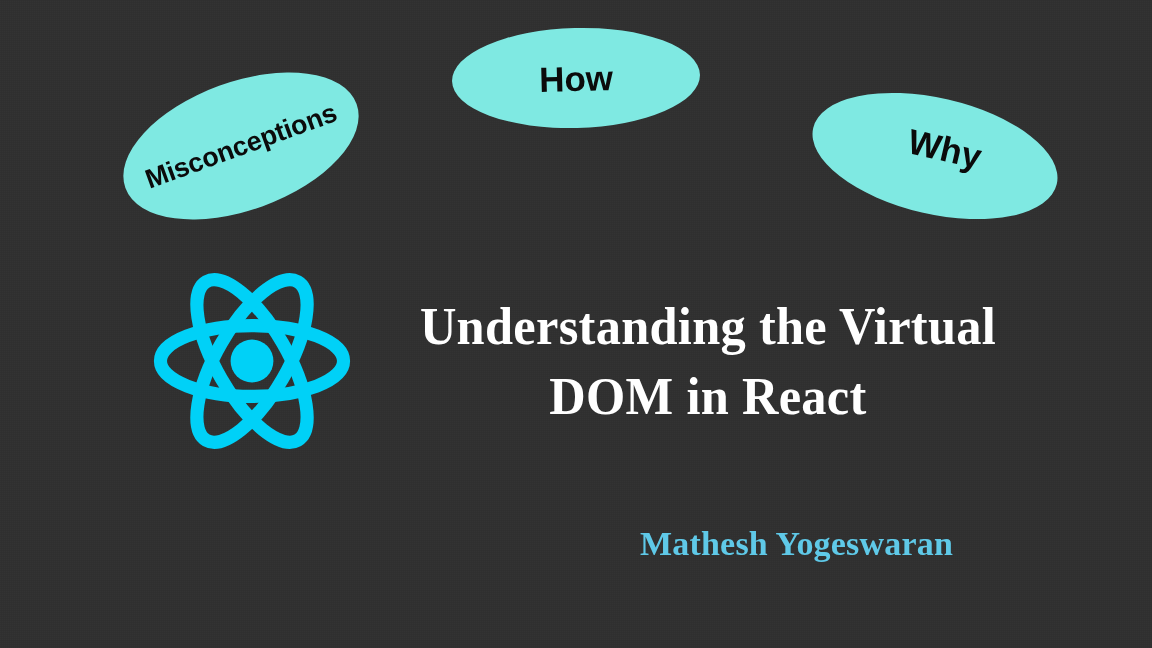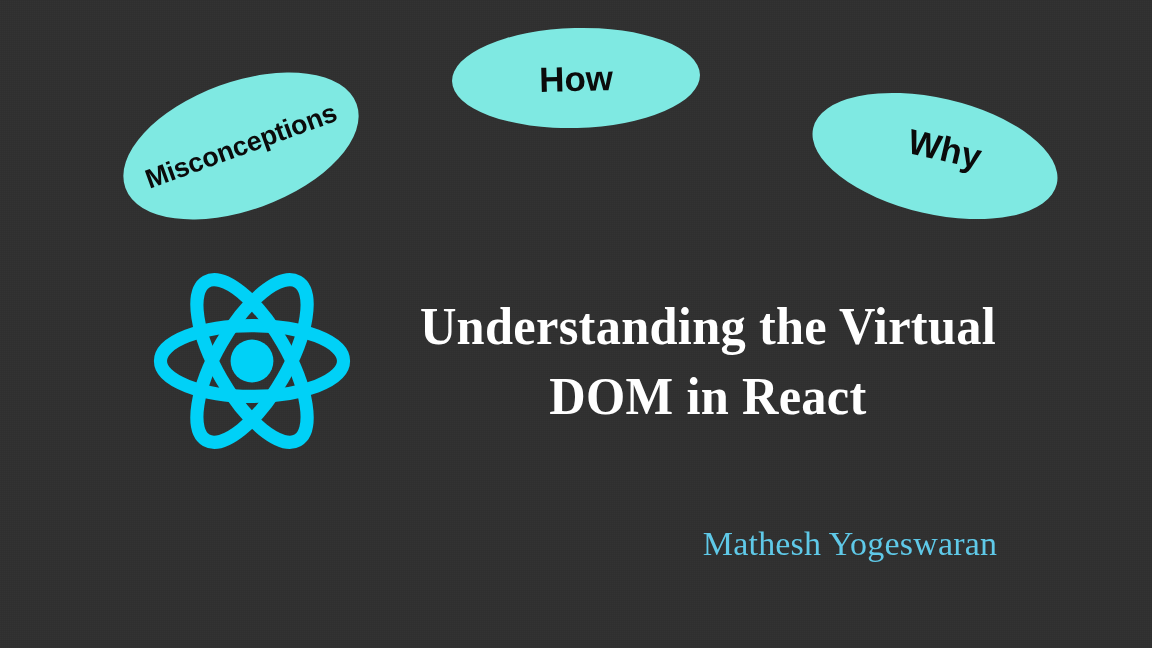--- a/index.html
+++ b/index.html
@@ -101,24 +101,24 @@
     transform: scaleX(0.97);
   }
   #title .title-line { display: block; }
 
   
   #author {
     position: absolute;
     left: 640px;
     top: 524px;
     width: 420px;
-    text-align: center;
+    text-align: left;
     color: #5fc9e8;
     font-family: "Liberation Serif", "DejaVu Serif", serif;
-    font-weight: normal;
+    font-weight: bold;
     font-size: 34px;
     line-height: 1.2;
     letter-spacing: 0.2px;
   }
 </style>
 </head>
 <body>
 
 <div id="slide">
 

